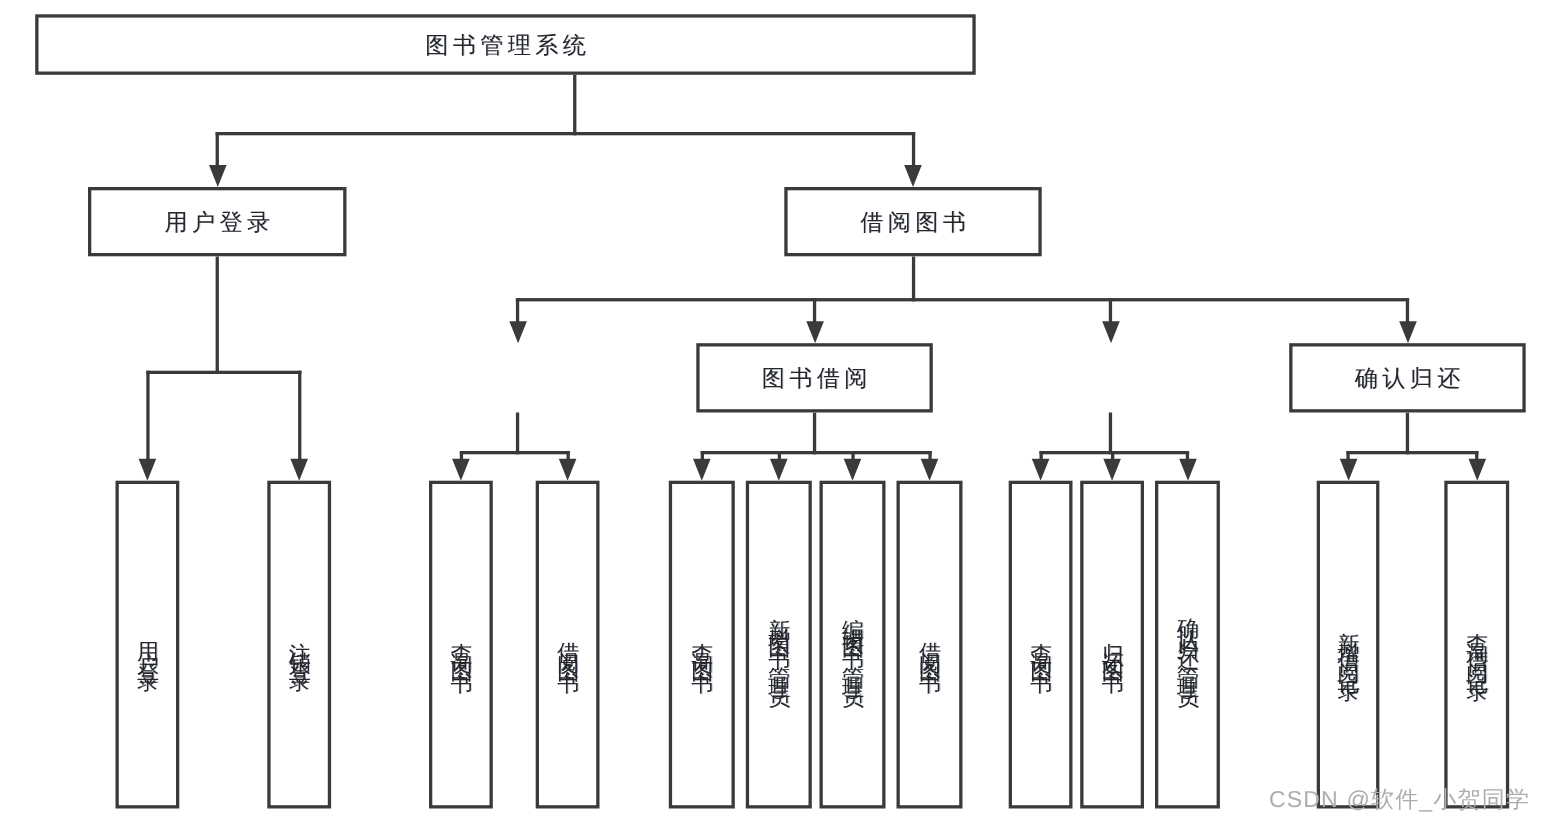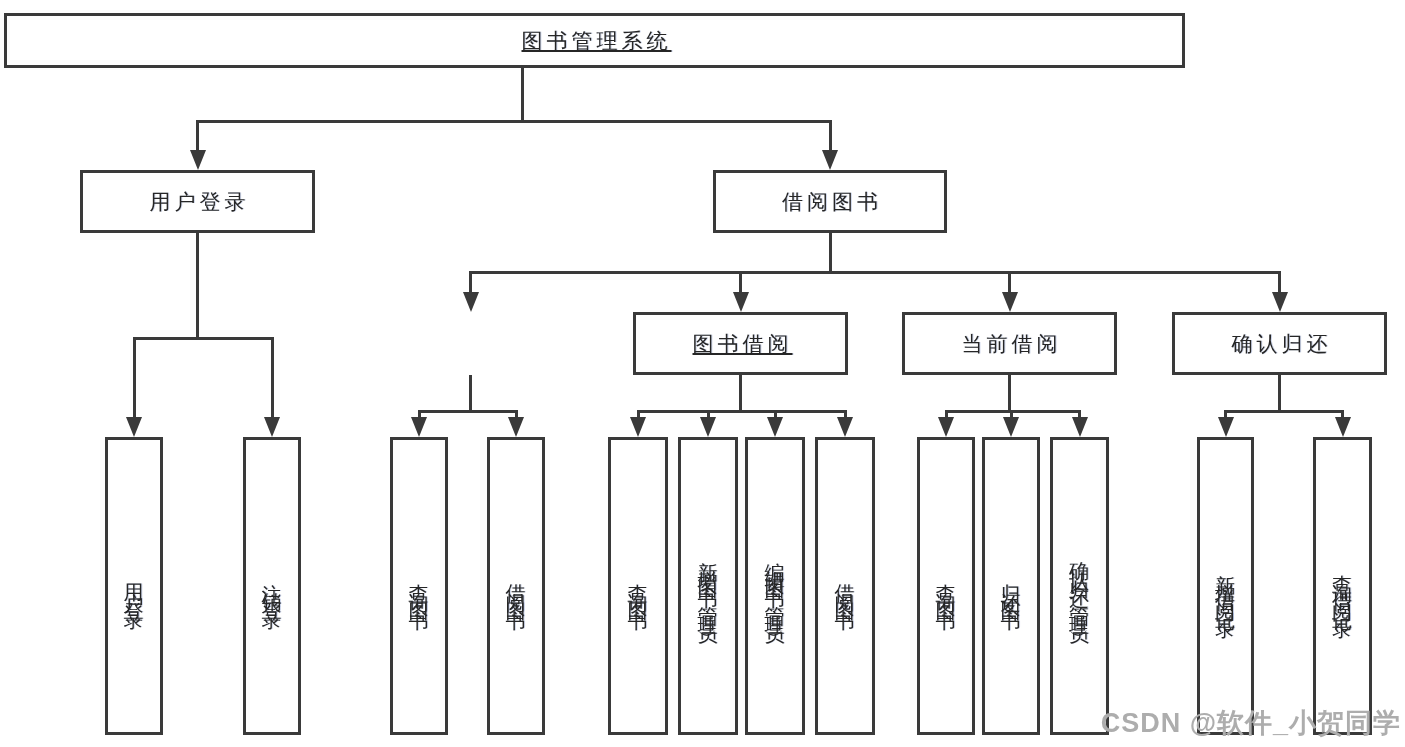--- a/index.html
+++ b/index.html
@@ -52,49 +52,45 @@
     position:absolute;
     width:0;
     height:0;
     border-left:8px solid transparent;
     border-right:8px solid transparent;
     border-top:20px solid var(--line);
     z-index:1;
   }
   .watermark{
     position:absolute;
-    right:4px;
+    right:14px;
     bottom:6px;
-    font-size:27px;
+    font-size:21px;
     color:var(--wm);
     letter-spacing:1px;
     z-index:5;
     white-space:nowrap;
-    font-weight:bold;
   }
 </style>
 </head>
 <body>
 
 <div class="canvas">
   <div class="watermark">CSDN @软件_小贺同学</div>
-<div class="node" style="left: 4px; top: 13px; width: 1181px; height: 55px; text-decoration: underline;">
+<div class="node" style="left: 32px; top: 13px; width: 855px; height: 55px;">
       <span class="node-label">图书管理系统</span>
     </div>
     <div class="node" style="left: 80px; top: 170px; width: 235px; height: 63px;">
       <span class="node-label">用户登录</span>
     </div>
     <div class="node" style="left: 713px; top: 170px; width: 234px; height: 63px;">
       <span class="node-label">借阅图书</span>
     </div>
-    <div class="node" style="left: 633px; top: 312px; width: 215px; height: 63px; text-decoration: underline;">
+    <div class="node" style="left: 633px; top: 312px; width: 215px; height: 63px;">
       <span class="node-label">图书借阅</span>
-    </div>
-    <div class="node" style="left: 902px; top: 312px; width: 215px; height: 63px;">
-      <span class="node-label">当前借阅</span>
     </div>
     <div class="node" style="left: 1172px; top: 312px; width: 215px; height: 63px;">
       <span class="node-label">确认归还</span>
     </div>
     <div class="node vertical" style="left: 105px; top: 437px; width: 58px; height: 298px;">
       <span class="node-label">用户登录</span>
     </div>
     <div class="node vertical" style="left: 243px; top: 437px; width: 58px; height: 298px;">
       <span class="node-label">注销登录</span>
     </div>

